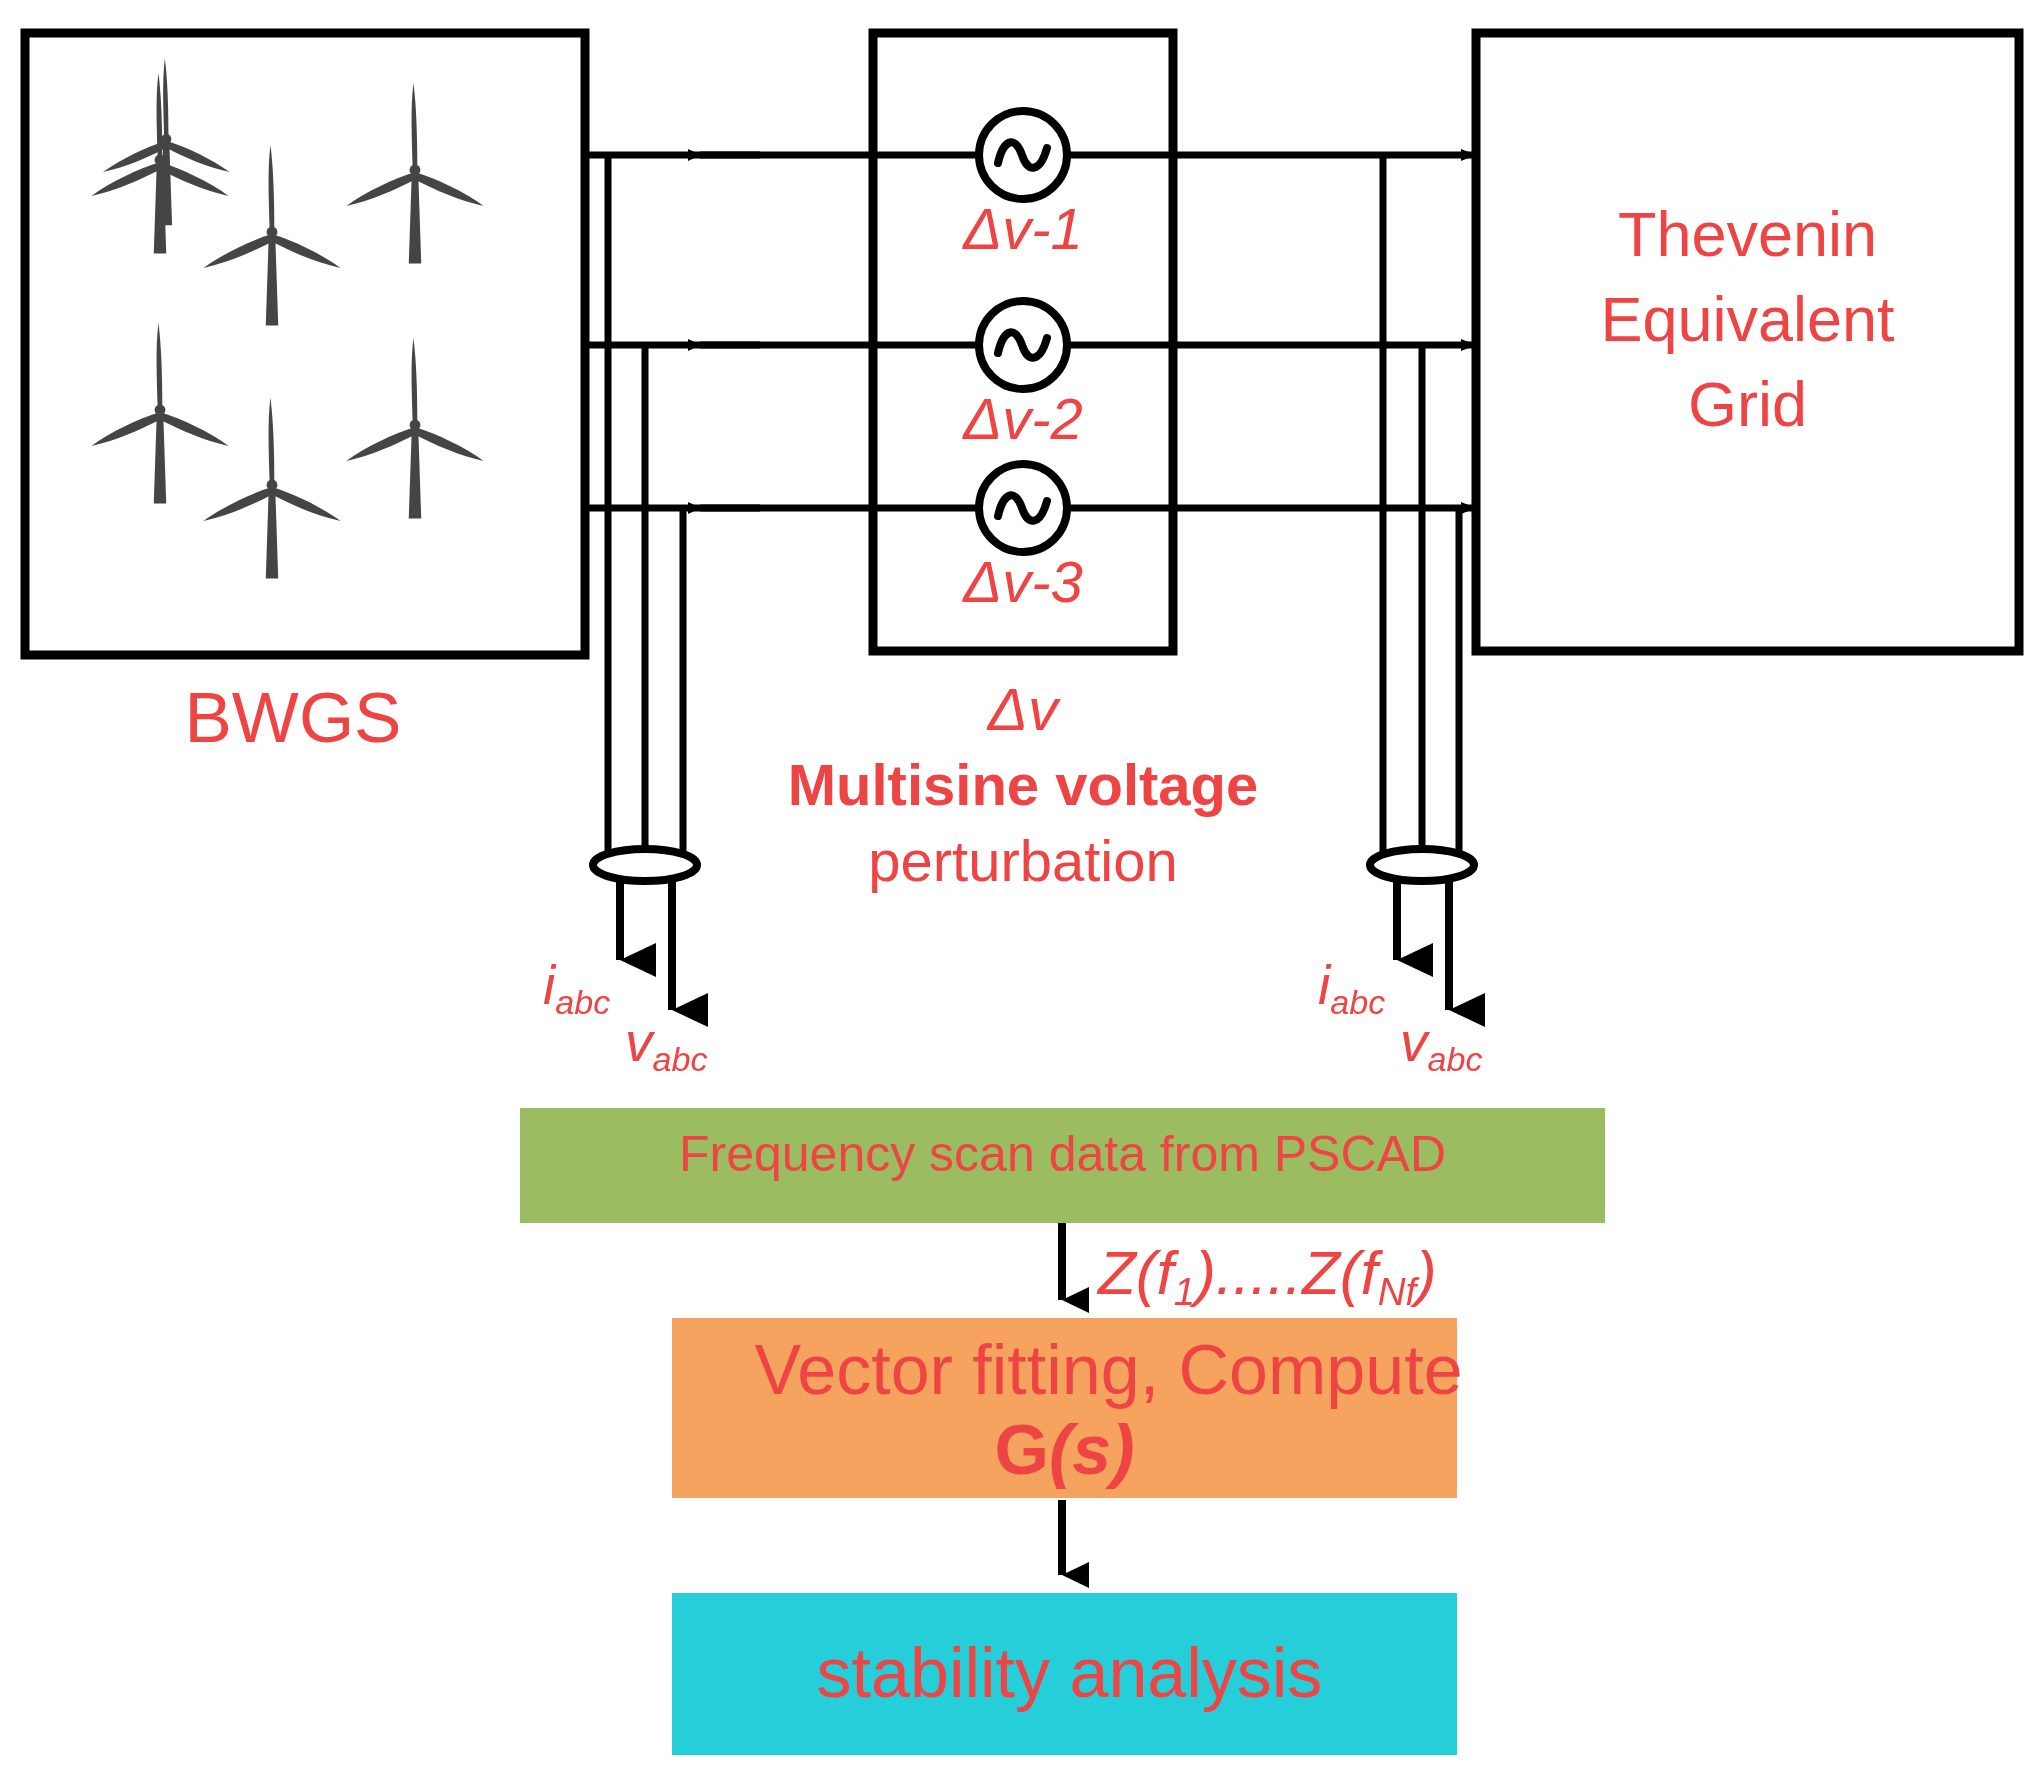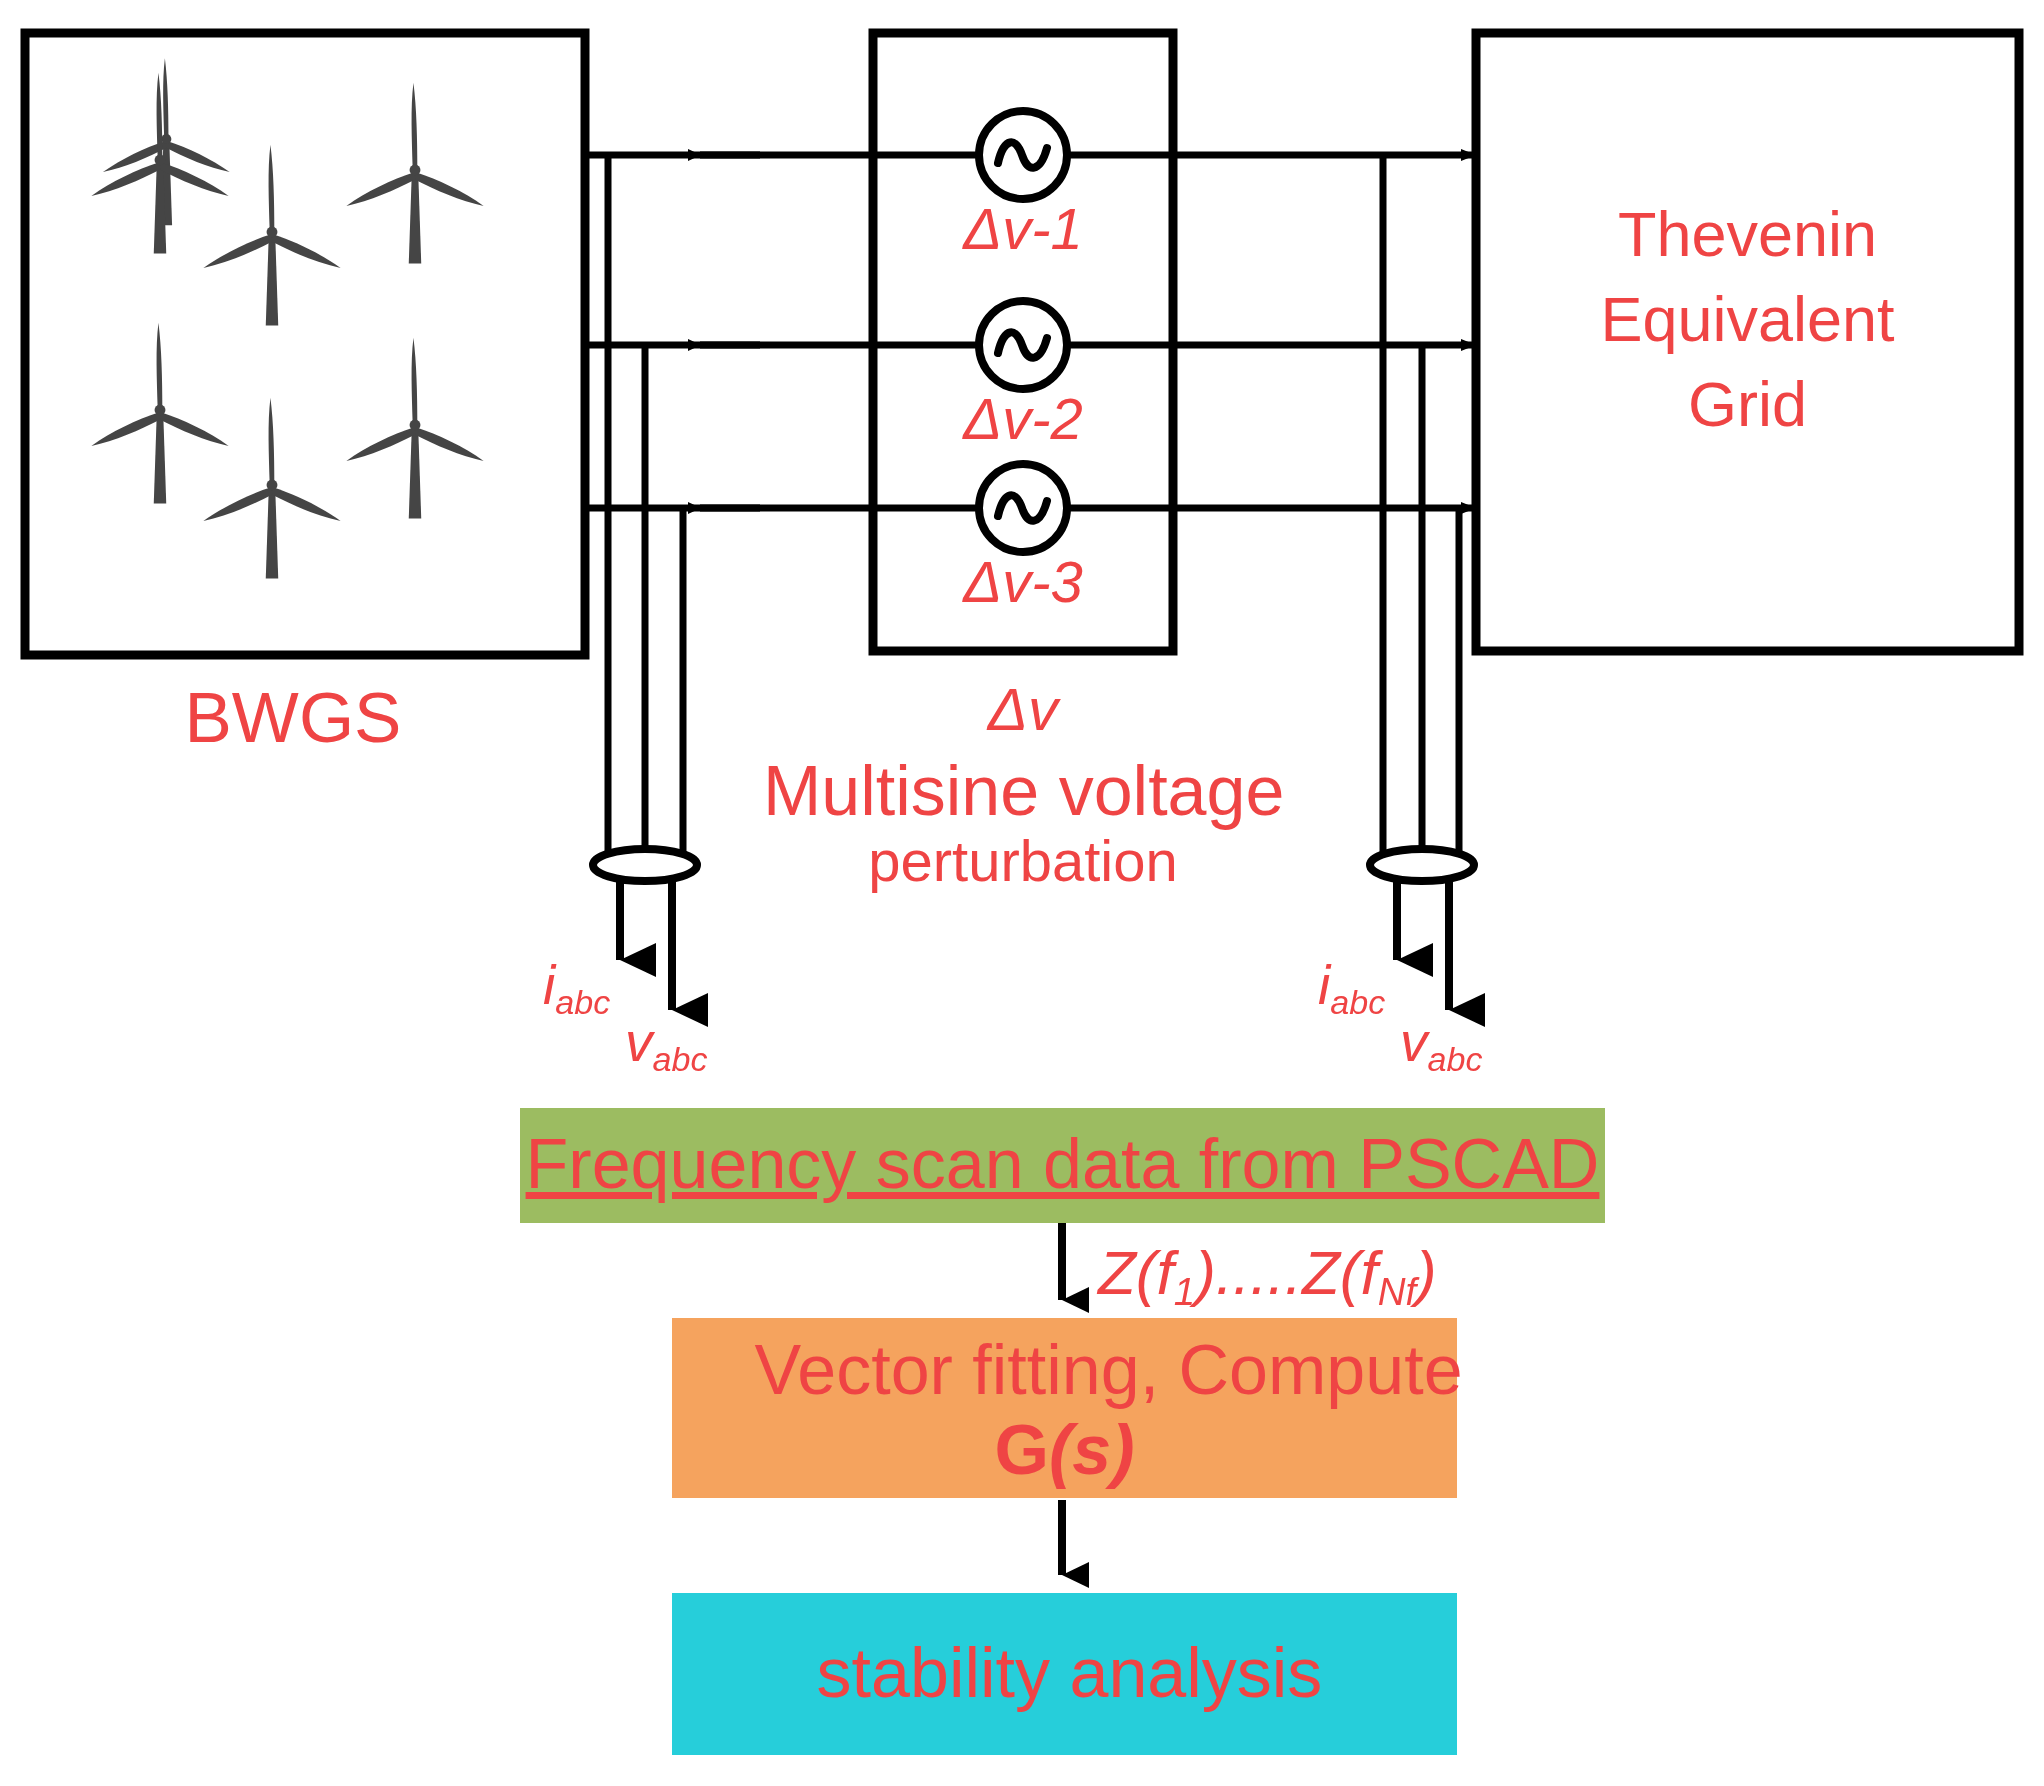--- a/index.html
+++ b/index.html
@@ -149,34 +149,34 @@
   <rect x="672" y="1593" width="785" height="162" fill="#26CEDA"></rect>
 </svg>
 
 <div class="lbl ctr" style="left:78px;top:680px;width:430px;font-size:71px;">BWGS</div>
 
 <div class="lbl ctr ital" style="left:898px;top:198px;width:250px;font-size:58px;">Δv-1</div>
 <div class="lbl ctr ital" style="left:898px;top:388px;width:250px;font-size:58px;">Δv-2</div>
 <div class="lbl ctr ital" style="left:898px;top:551px;width:250px;font-size:58px;">Δv-3</div>
 
 <div class="lbl ctr ital" style="left:823px;top:678px;width:400px;font-size:60px;">Δv</div>
-<div class="lbl ctr" style="left:763px;top:754px;width:520px;font-size:70px;">Multisine voltage</div>
+<div class="lbl ctr" style="left:763px;top:754px;width:520px;font-size:58px;font-weight:bold;">Multisine voltage</div>
 <div class="lbl ctr" style="left:763px;top:830px;width:520px;font-size:58px;">perturbation</div>
 
 <div class="lbl ctr" style="left:1496px;top:200px;width:503px;font-size:63px;">Thevenin</div>
 <div class="lbl ctr" style="left:1496px;top:285px;width:503px;font-size:63px;">Equivalent</div>
 <div class="lbl ctr" style="left:1496px;top:370px;width:503px;font-size:63px;">Grid</div>
 
 <div class="lbl ital" style="left:543px;top:956px;font-size:55px;"><span>i</span><sub>abc</sub></div>
 <div class="lbl ital" style="left:625px;top:1013px;font-size:55px;"><span>v</span><sub>abc</sub></div>
 
 <div class="lbl ital" style="left:1318px;top:956px;font-size:55px;"><span>i</span><sub>abc</sub></div>
 <div class="lbl ital" style="left:1400px;top:1013px;font-size:55px;"><span>v</span><sub>abc</sub></div>
 
-<div class="lbl ctr cond" style="left:520px;top:1127px;width:1085px;font-size:70px;text-decoration:underline;">Frequency scan data from PSCAD</div>
+<div class="lbl ctr cond" style="left:520px;top:1127px;width:1085px;font-size:50px;">Frequency scan data from PSCAD</div>
 
 <div class="lbl ctr cond" style="left:672px;top:1333px;width:785px;font-size:70px;margin-left:44px;">Vector fitting, Compute</div>
 <div class="lbl ctr cond" style="left:672px;top:1413px;width:785px;font-size:70px;font-weight:bold;"><span>G</span><span class="ital">(s)</span></div>
 
 <div class="lbl ctr cond" style="left:672px;top:1636px;width:721px;font-size:70px;margin-left:37px;">stability analysis</div>
 
 <div class="lbl ital" style="left:1098px;top:1240px;font-size:62px;"><span>Z(f</span><sub>1</sub><span>).....Z(f</span><sub>Nf</sub><span>)</span></div>
 
 </div>
 

